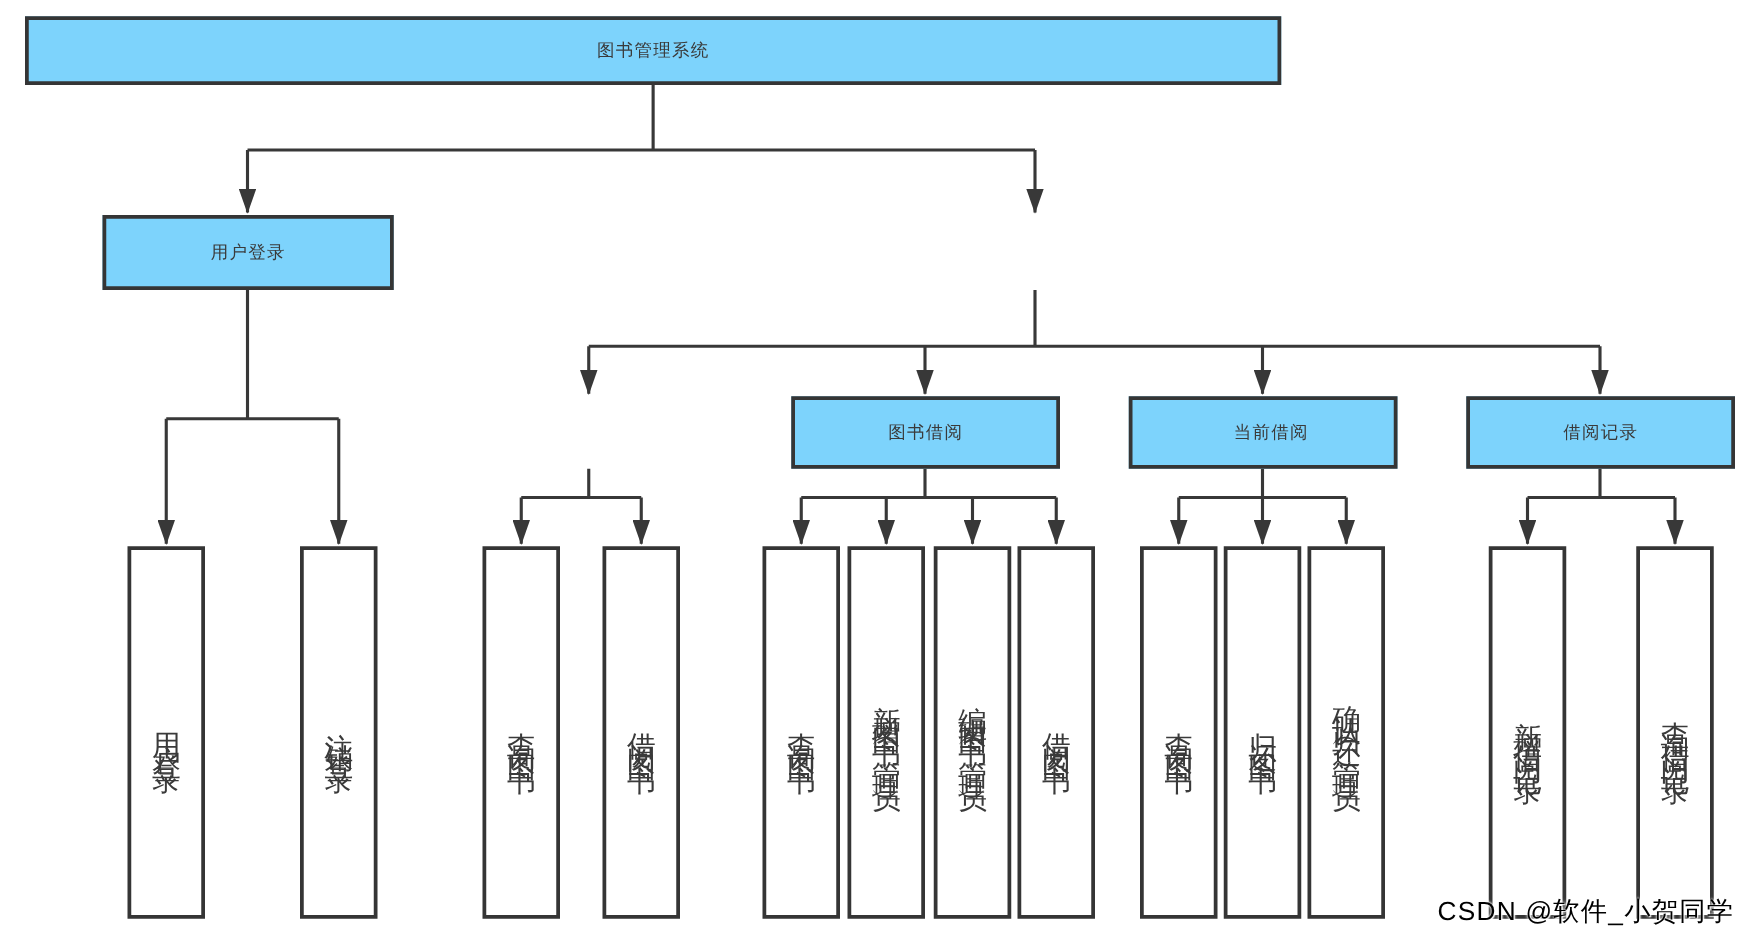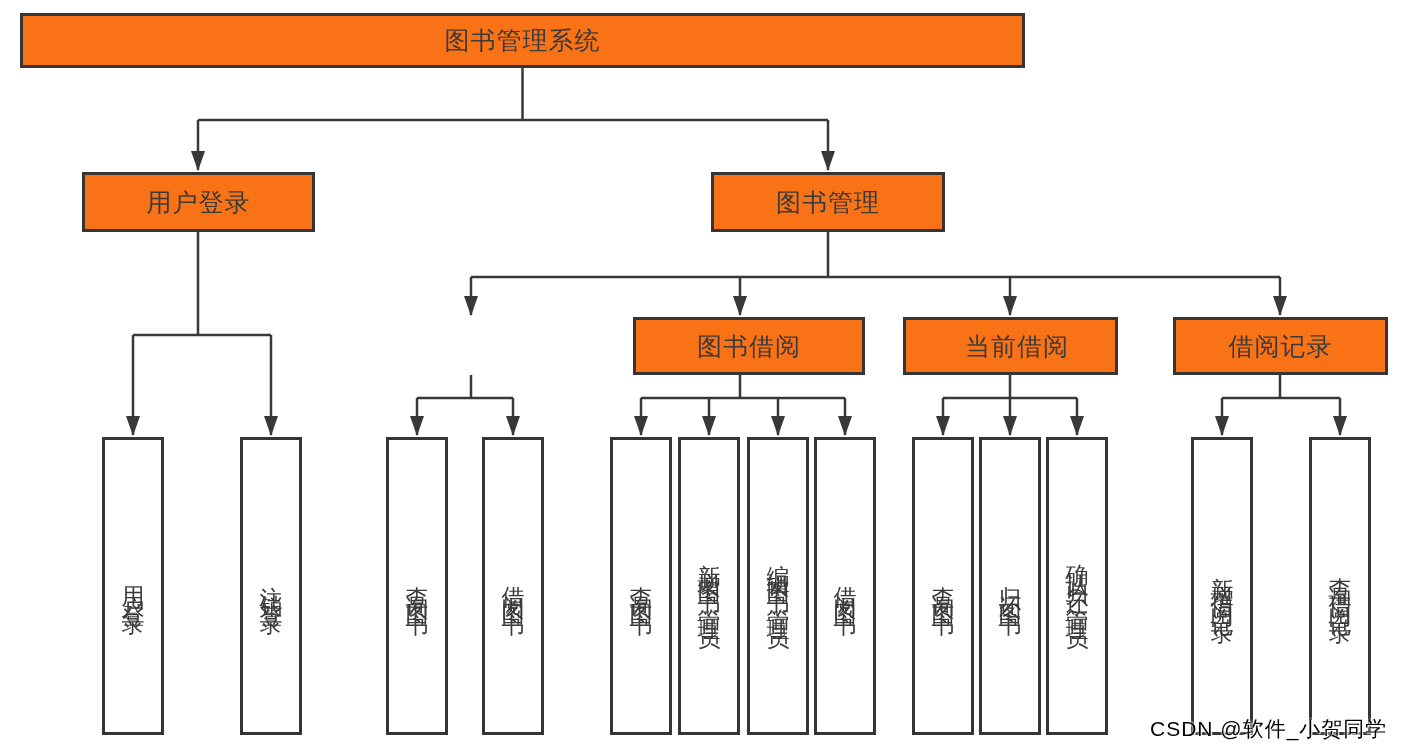--- a/index.html
+++ b/index.html
@@ -13,26 +13,26 @@
   }
   .connectors {
     position: absolute;
     left: 0; top: 0;
     width: 1405px; height: 747px;
     pointer-events: none;
   }
   .hbox {
     position: absolute;
     box-sizing: border-box;
-    background: #f97316;
+    background: #7dd3fc;
     border: 3px solid #353535;
     display: flex;
     align-items: center;
     justify-content: center;
-    font-size: 25px;
+    font-size: 14px;
     letter-spacing: 1px;
     color: #3a3a3a;
     z-index: 2;
   }
   .vbox {
     position: absolute;
     box-sizing: border-box;
     background: #ffffff;
     border: 3px solid #353535;
     display: flex;
@@ -105,23 +105,22 @@
 
       <path d="M1280,375 L1280,398 M1222,398 L1340,398"></path>
       <line x1="1222" y1="398" x2="1222" y2="435" marker-end="url(#arrow)"></line>
       <line x1="1340" y1="398" x2="1340" y2="435" marker-end="url(#arrow)"></line>
     </g>
   </svg>
 
   <div class="hbox" style="left:20px; top:13px; width:1005px; height:55px;">图书管理系统</div>
 
   <div class="hbox" style="left:82px; top:172px; width:233px; height:60px;">用户登录</div>
-  <div class="hbox" style="left:711px; top:172px; width:234px; height:60px;">图书管理</div>
 
-  <div class="hbox" style="left:633px; top:317px; width:232px; height:58px;">图书借阅</div>
+  <div class="hbox" style="left:633px; top:317px; width:215px; height:58px;">图书借阅</div>
   <div class="hbox" style="left:903px; top:317px; width:215px; height:58px;padding-left:13px;">当前借阅</div>
   <div class="hbox" style="left:1173px; top:317px; width:215px; height:58px;">借阅记录</div>
 
   <div class="vbox" style="left:102px; top:437px; width:62px; height:298px;">
     <span class="vtext">用户登录</span>
   </div>
   <div class="vbox" style="left:240px; top:437px; width:62px; height:298px;">
     <span class="vtext">注销登录</span>
   </div>
 

